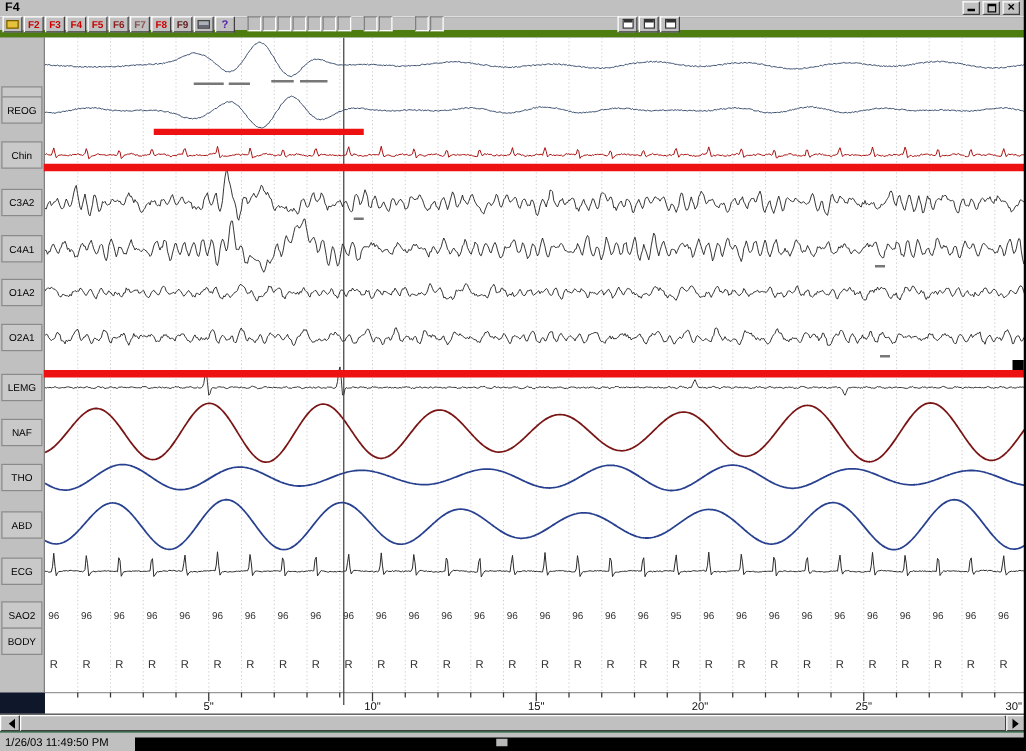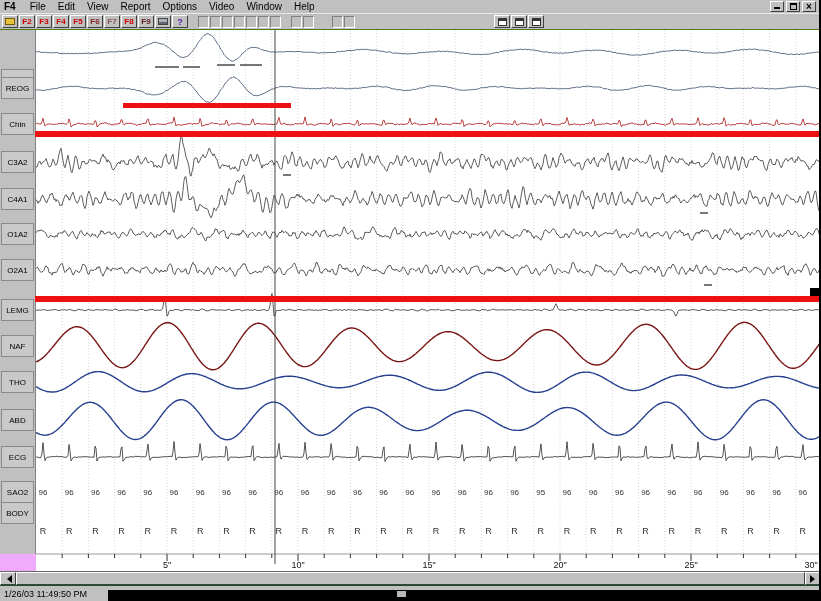--- a/index.html
+++ b/index.html
@@ -1,35 +1,35 @@
 <!DOCTYPE html>
 <html><head>
 <meta charset="utf-8">
 <style>
 *{box-sizing:border-box;margin:0;padding:0}
 html,body{width:821px;height:601px;overflow:hidden;background:#c0c0c0;
   font-family:"Liberation Sans","DejaVu Sans",sans-serif}
 button{font-family:inherit;cursor:default}
-#app{position:relative;width:821px;height:601px;background:#f0abfc}
+#app{position:relative;width:821px;height:601px;background:#0f172a}
 .raised{border:1px solid;border-color:#ffffff #404040 #404040 #ffffff;background:#c0c0c0}
 .inset{border:1px solid;border-color:#808080 #ffffff #ffffff #808080;background:#c0c0c0}
 
 #titlebar{position:absolute;left:0;top:0;width:821px;height:14px;background:#c0c0c0;
   display:flex;align-items:center;padding:0 2px;border-bottom:1px solid #e8e8e8}
 #app-title{font-weight:bold;font-size:10px;margin:0 8px 0 2px}
 #menubar{display:flex;align-items:center;height:14px}
 .menu-item{font-size:10px;line-height:12px;padding:0 6px;color:#000}
 #winbtns{margin-left:auto;display:flex;gap:2px;padding-right:3px}
 .wbtn{width:14px;height:11px;position:relative;display:flex;align-items:center;justify-content:center;padding:0}
 .minbar{position:absolute;left:3px;bottom:2px;width:6px;height:2px;background:#000}
 .restbox{position:absolute;left:3px;top:1px;width:7px;height:7px;border:1px solid #000;border-top-width:2px}
 .closex{font-size:10px;font-weight:bold;line-height:9px}
 
 #toolbar{position:absolute;left:0;top:14px;width:821px;height:16px;background:#c0c0c0;
-  display:flex;align-items:center;gap:1px;padding:1px 2px;border-bottom:1px solid #4d7c0f}
+  display:flex;align-items:center;gap:1px;padding:1px 2px;border-bottom:6px solid #4d7c0f}
 .tb{height:13px;min-width:16px;font-size:8px;font-weight:bold;display:flex;align-items:center;
   justify-content:center;padding:0 2px}
 .folder{display:block;width:10px;height:7px;background:#e6c23c;border:1px solid #7a5c00}
 .printer{display:block;width:10px;height:7px;background:#aab0b8;border:1px solid #444;box-shadow:inset 0 -2px 0 #667}
 .qmark{color:#5522aa;font-size:9px;font-weight:bold}
 .cell{width:11px;height:12px;display:block}
 .gap8{width:8px;display:block}.gap16{width:16px;display:block}.gap120{width:120px;display:block}
 .winicon{display:block;width:9px;height:8px;background:#fff;border:1px solid #333;box-shadow:inset 0 2px 0 #333}
 
 #labels{position:absolute;left:0;top:30px;width:36px;height:524px;background:#c0c0c0;border-right:1px solid #808080}
@@ -52,30 +52,20 @@
 #statusblack{position:absolute;left:108px;top:4px;width:713px;height:12px;background:#000}
 #rightborder{position:absolute;right:0;top:0;width:2px;height:601px;background:#000;z-index:9}
 </style>
 </head>
 <body>
 
 <div id="app">
 
   <div id="titlebar">
     <span id="app-title">F4</span>
-    <nav id="menubar">
-        <span class="menu-item">File</span>
-        <span class="menu-item">Edit</span>
-        <span class="menu-item">View</span>
-        <span class="menu-item">Report</span>
-        <span class="menu-item">Options</span>
-        <span class="menu-item">Video</span>
-        <span class="menu-item">Window</span>
-        <span class="menu-item">Help</span>
-      </nav>
     <div id="winbtns">
       <button class="wbtn raised">
           <span class="minbar"></span>
         </button>
       <button class="wbtn raised">
           <span class="restbox"></span>
         </button>
       <button class="wbtn raised">
           <span class="closex">×</span>
         </button>

